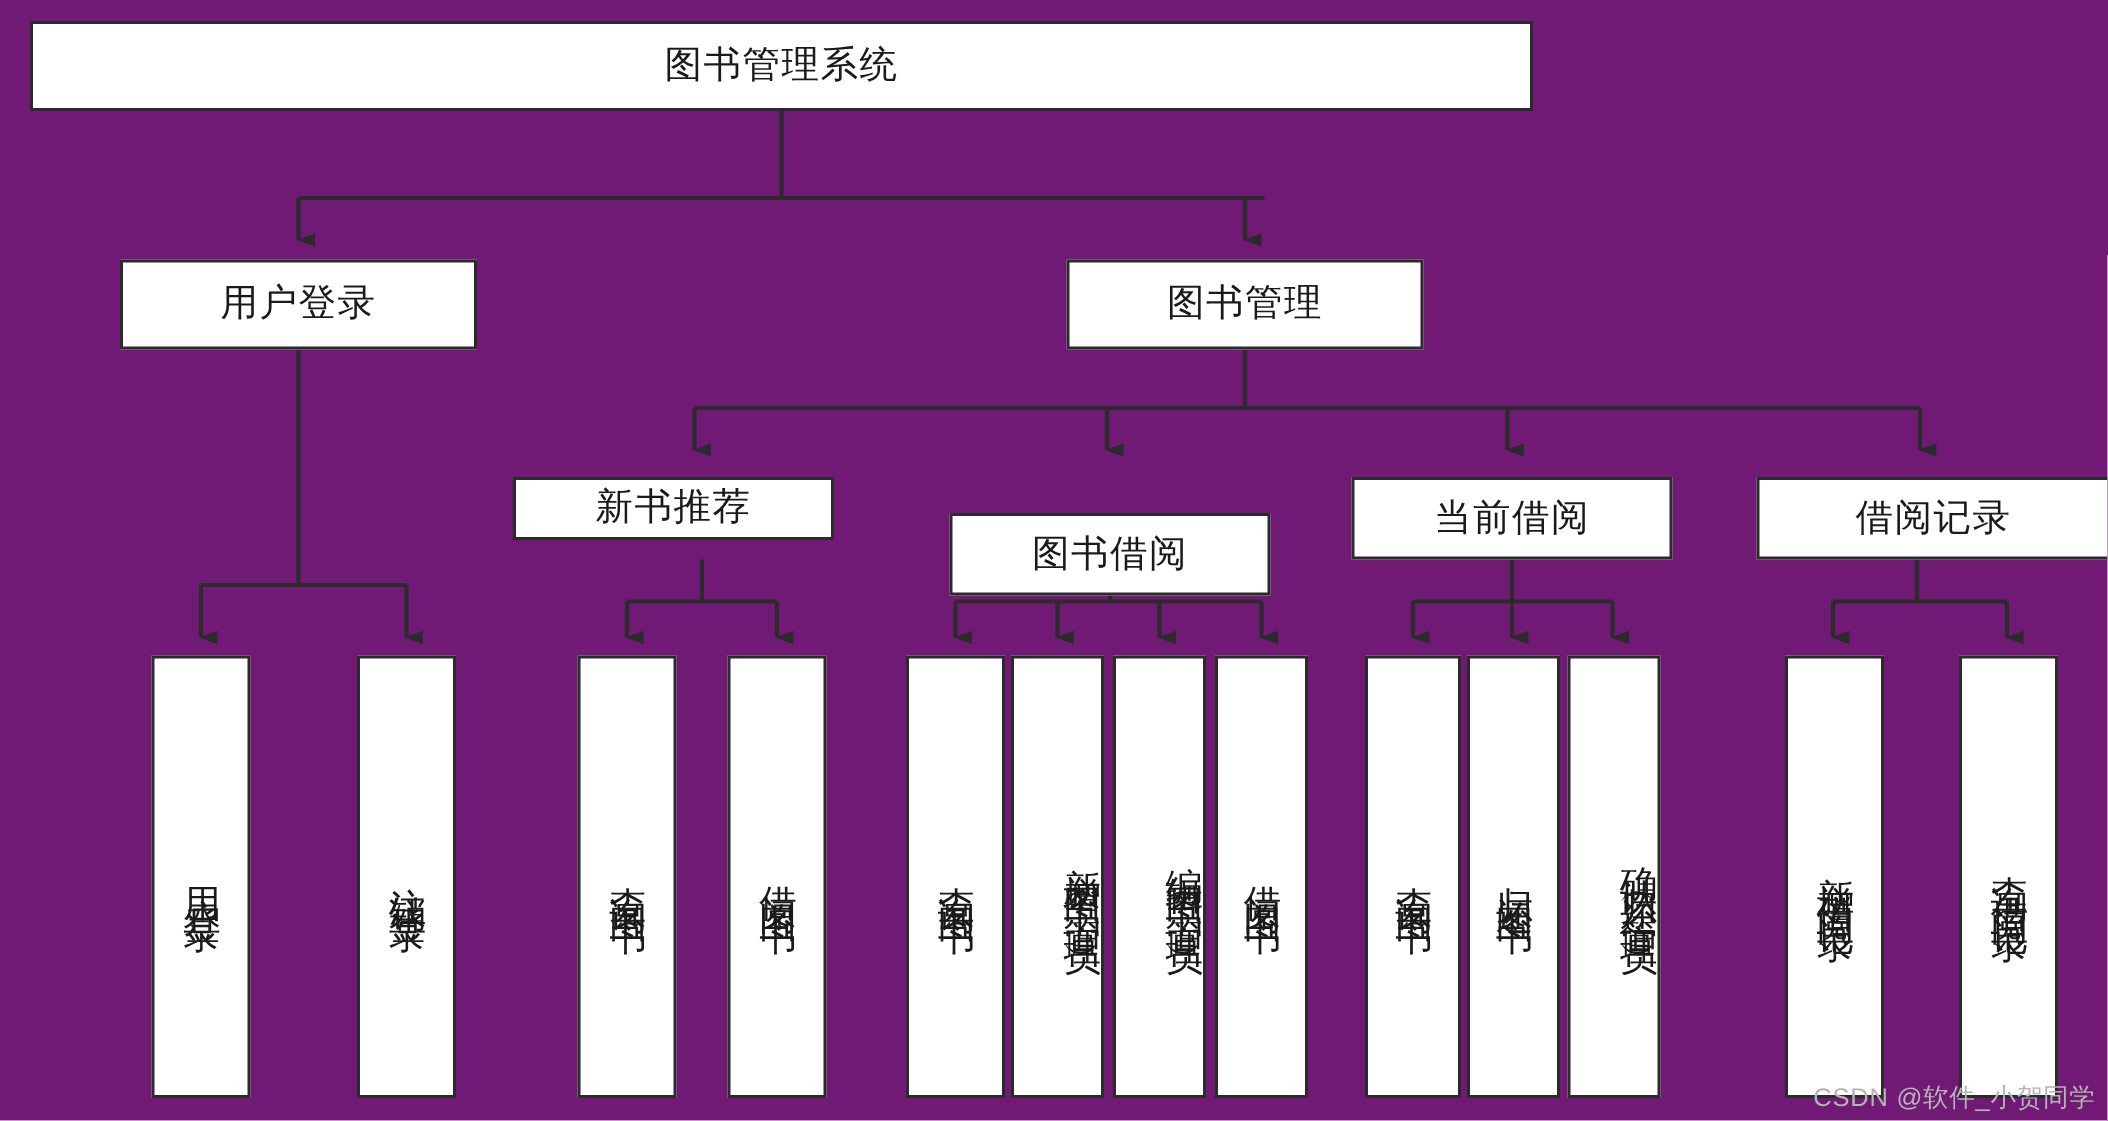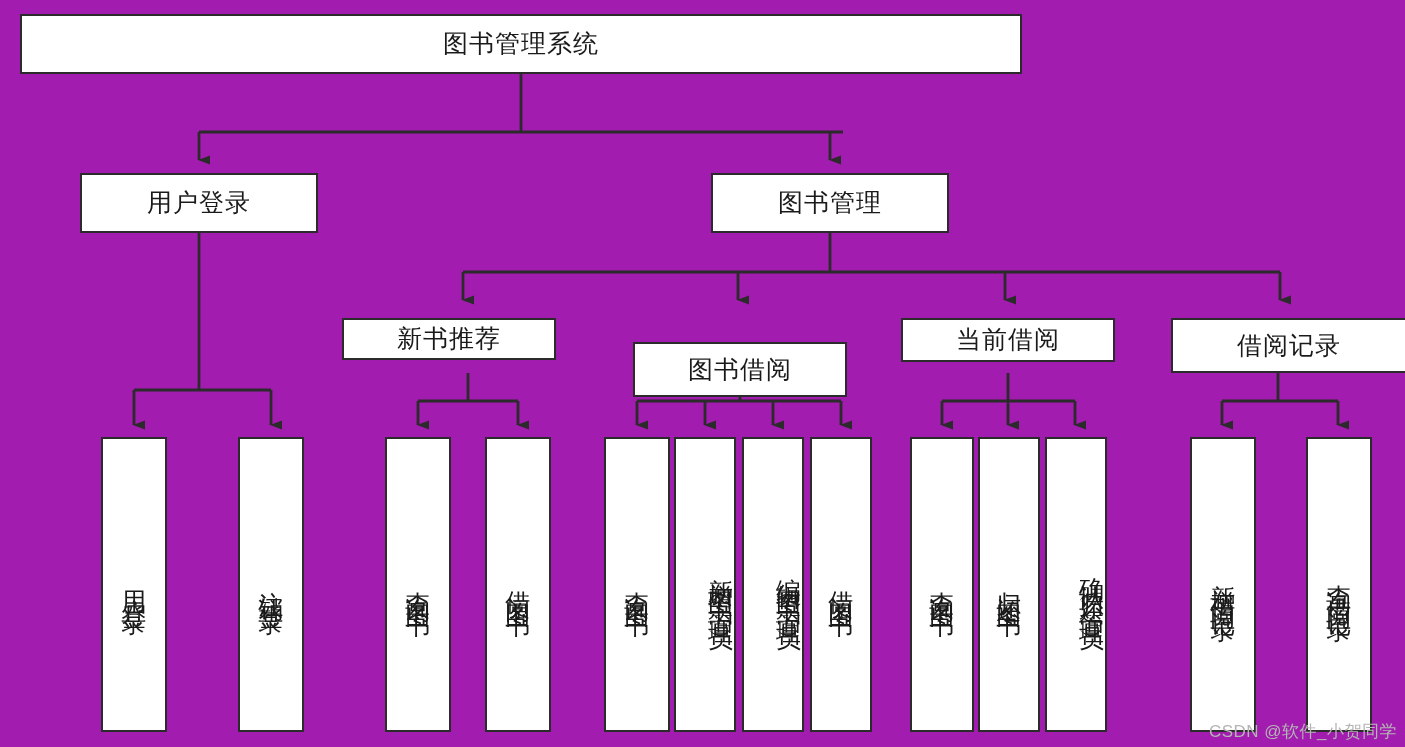--- a/index.html
+++ b/index.html
@@ -7,21 +7,21 @@
     padding: 0;
     background: #ffffff;
   }
   body {
     font-family: "Liberation Sans", "DejaVu Sans", sans-serif;
   }
   #diagram-root {
     position: relative;
     width: 1405px;
     height: 747px;
-    background: #a21caf;
+    background: #701a75;
     overflow: hidden;
   }
   #diagram-svg {
     position: absolute;
     left: 0;
     top: 0;
     width: 1405px;
     height: 747px;
   }
   .node-box {
@@ -131,21 +131,21 @@
   <div class="node-box node-h" style="left:711px; top:173px; width:238px; height:60px;align-items:center;">
     <span>图书管理</span>
   </div>
 
   <div class="node-box node-h" style="left:342px; top:318px; width:214px; height:42px;">
     <span>新书推荐</span>
   </div>
   <div class="node-box node-h" style="left:633px; top:318px; width:214px; height:55px;margin-top:24px;">
     <span>图书借阅</span>
   </div>
-  <div class="node-box node-h" style="left:901px; top:318px; width:214px; height:44px;">
+  <div class="node-box node-h" style="left:901px; top:318px; width:214px; height:55px;">
     <span>当前借阅</span>
   </div>
   <div class="node-box node-h" style="left:1171px; top:318px; width:236px; height:55px;">
     <span>借阅记录</span>
   </div>
 
   <div class="node-box node-v center-v" style="left:101px; top:437px; width:66px; height:295px;">
     <span>用户登录</span>
   </div>
   <div class="node-box node-v center-v" style="left:238px; top:437px; width:66px; height:295px;">

